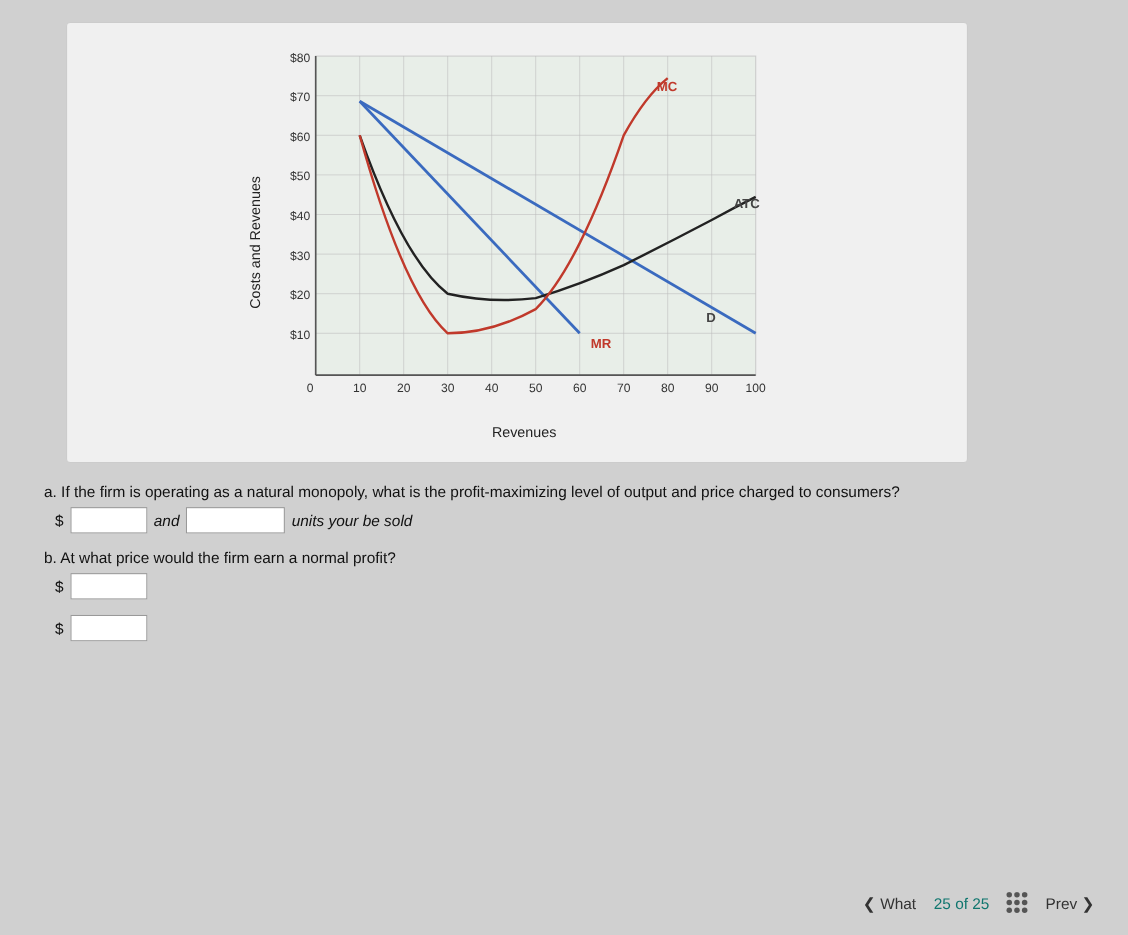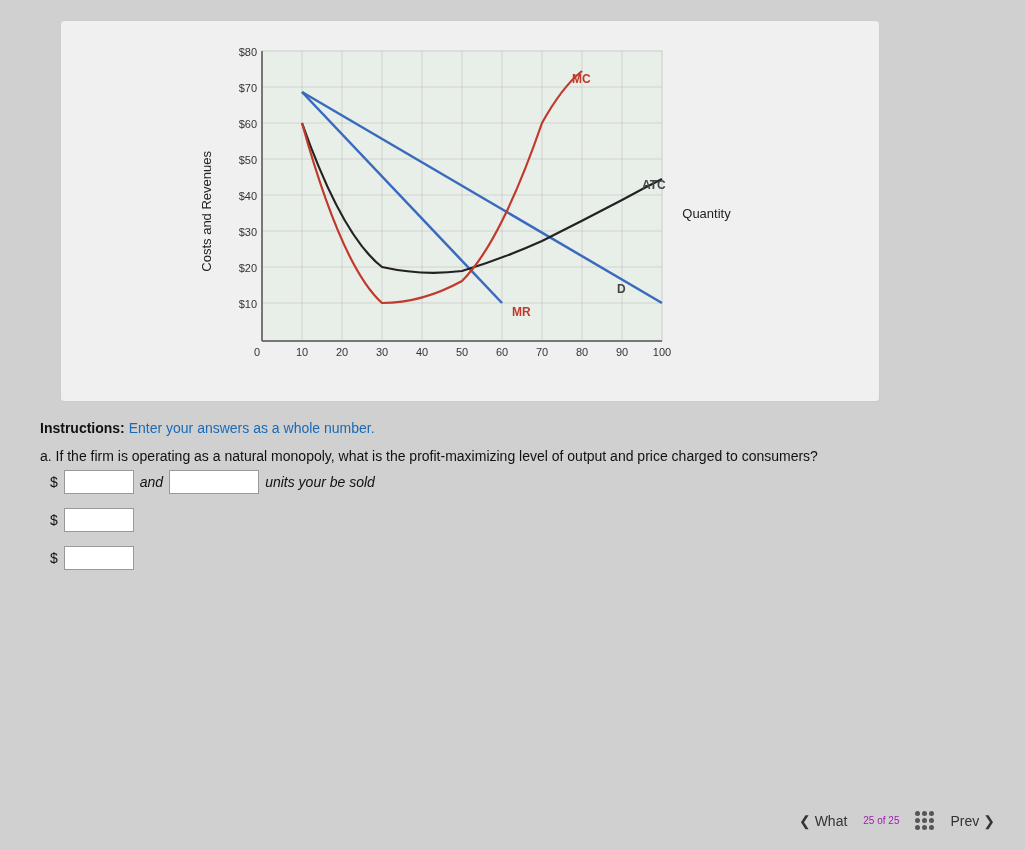--- a/index.html
+++ b/index.html
@@ -37,21 +37,21 @@
     .y-axis-label {
       writing-mode: vertical-rl;
       transform: rotate(180deg);
       font-size: 13px;
       margin-right: 8px;
       color: #222;
       white-space: nowrap;
     }
     .chart-area {
       display: flex;
-      flex-direction: row;
+      flex-direction: column;
       align-items: center;
     }
     .chart-svg-container {
       position: relative;
     }
     svg.chart {
       display: block;
     }
     .x-axis-label {
       font-size: 13px;
@@ -117,22 +117,22 @@
       background: none;
       border: none;
       cursor: pointer;
       font-size: 14px;
       color: #333;
       display: flex;
       align-items: center;
       gap: 4px;
     }
     .page-info {
-      font-size: 10px;
-      color: #a21caf;
+      font-size: 14px;
+      color: #0f766e;
     }
     .grid-icon {
       display: inline-grid;
       grid-template-columns: repeat(3, 5px);
       grid-template-rows: repeat(3, 5px);
       gap: 2px;
       vertical-align: middle;
     }
     .grid-dot {
       width: 5px;
@@ -206,42 +206,40 @@
             <path d="M 80,82 Q 120,195 160,226 Q 200,235 240,230 Q 280,218 320,200 Q 360,180 400,159 Q 420,148 440,138" fill="none" stroke="#222" stroke-width="2.2"></path>
 
             <path d="M 80,82 Q 120,226 160,262 Q 200,262 240,240 Q 260,220 280,180 Q 300,140 320,82 Q 340,46 360,30" fill="none" stroke="#c0392b" stroke-width="2.2"></path>
 
             <text x="350" y="42" font-size="12" fill="#c0392b" font-weight="bold">MC</text>
             <text x="420" y="148" font-size="12" fill="#444" font-weight="bold">ATC</text>
             <text x="290" y="275" font-size="12" fill="#c0392b" font-weight="bold">MR</text>
             <text x="395" y="252" font-size="12" fill="#444" font-weight="bold">D</text>
           </svg>
         </div>
-        <div class="x-axis-label">Quantity</div>
+        <div class="x-axis-label">Revenues</div>
       </div>
     </div>
   </div>
 
   <div class="questions-section">
-    <div class="instructions">
-      <strong>Instructions:</strong><span class="blue"> Enter your answers as a whole number.</span>
-    </div>
 
     <div class="question-block">
       <div class="question-text">a. If the firm is operating as a natural monopoly, what is the profit-maximizing level of output and price charged to consumers?</div>
       <div class="answer-row">
         <span class="dollar-sign">$</span>
         <input type="text" class="input-box" style="">
         <span class="answer-text">and</span>
         <input type="text" class="input-box input-box-wide" style="">
         <span class="answer-text">units your be sold</span>
       </div>
     </div>
 
     <div class="question-block">
+      <div class="question-text">b. At what price would the firm earn a normal profit?</div>
       <div class="answer-row">
         <span class="dollar-sign">$</span>
         <input type="text" class="input-box" style="">
       </div>
     </div>
 
     <div class="question-block">
       <div class="answer-row">
         <span class="dollar-sign">$</span>
         <input type="text" class="input-box" style="">

